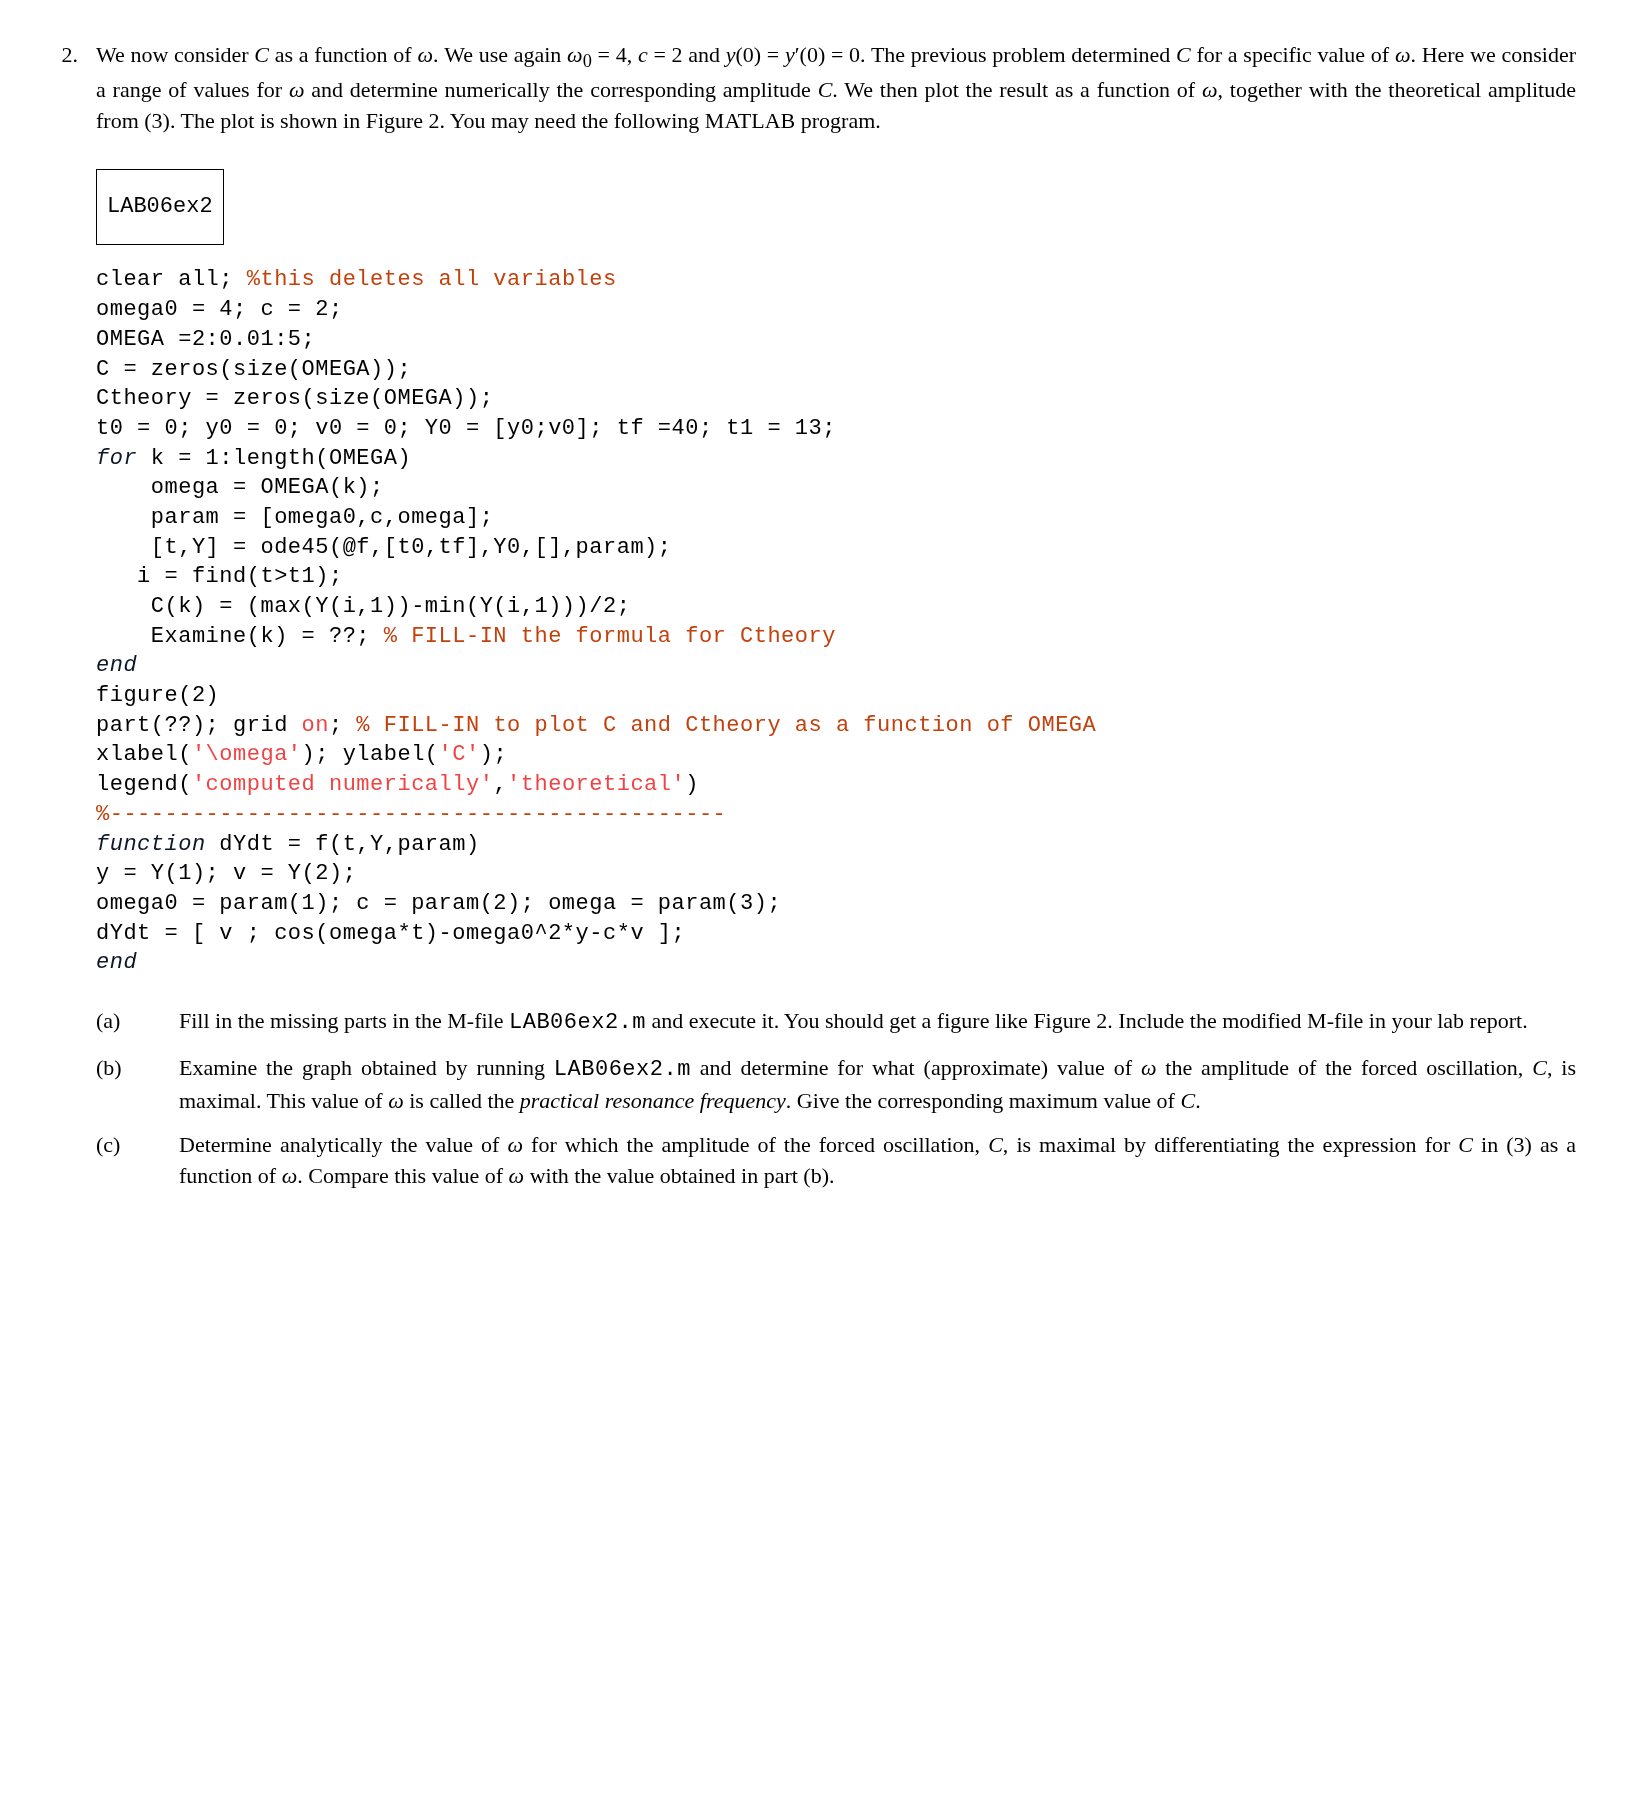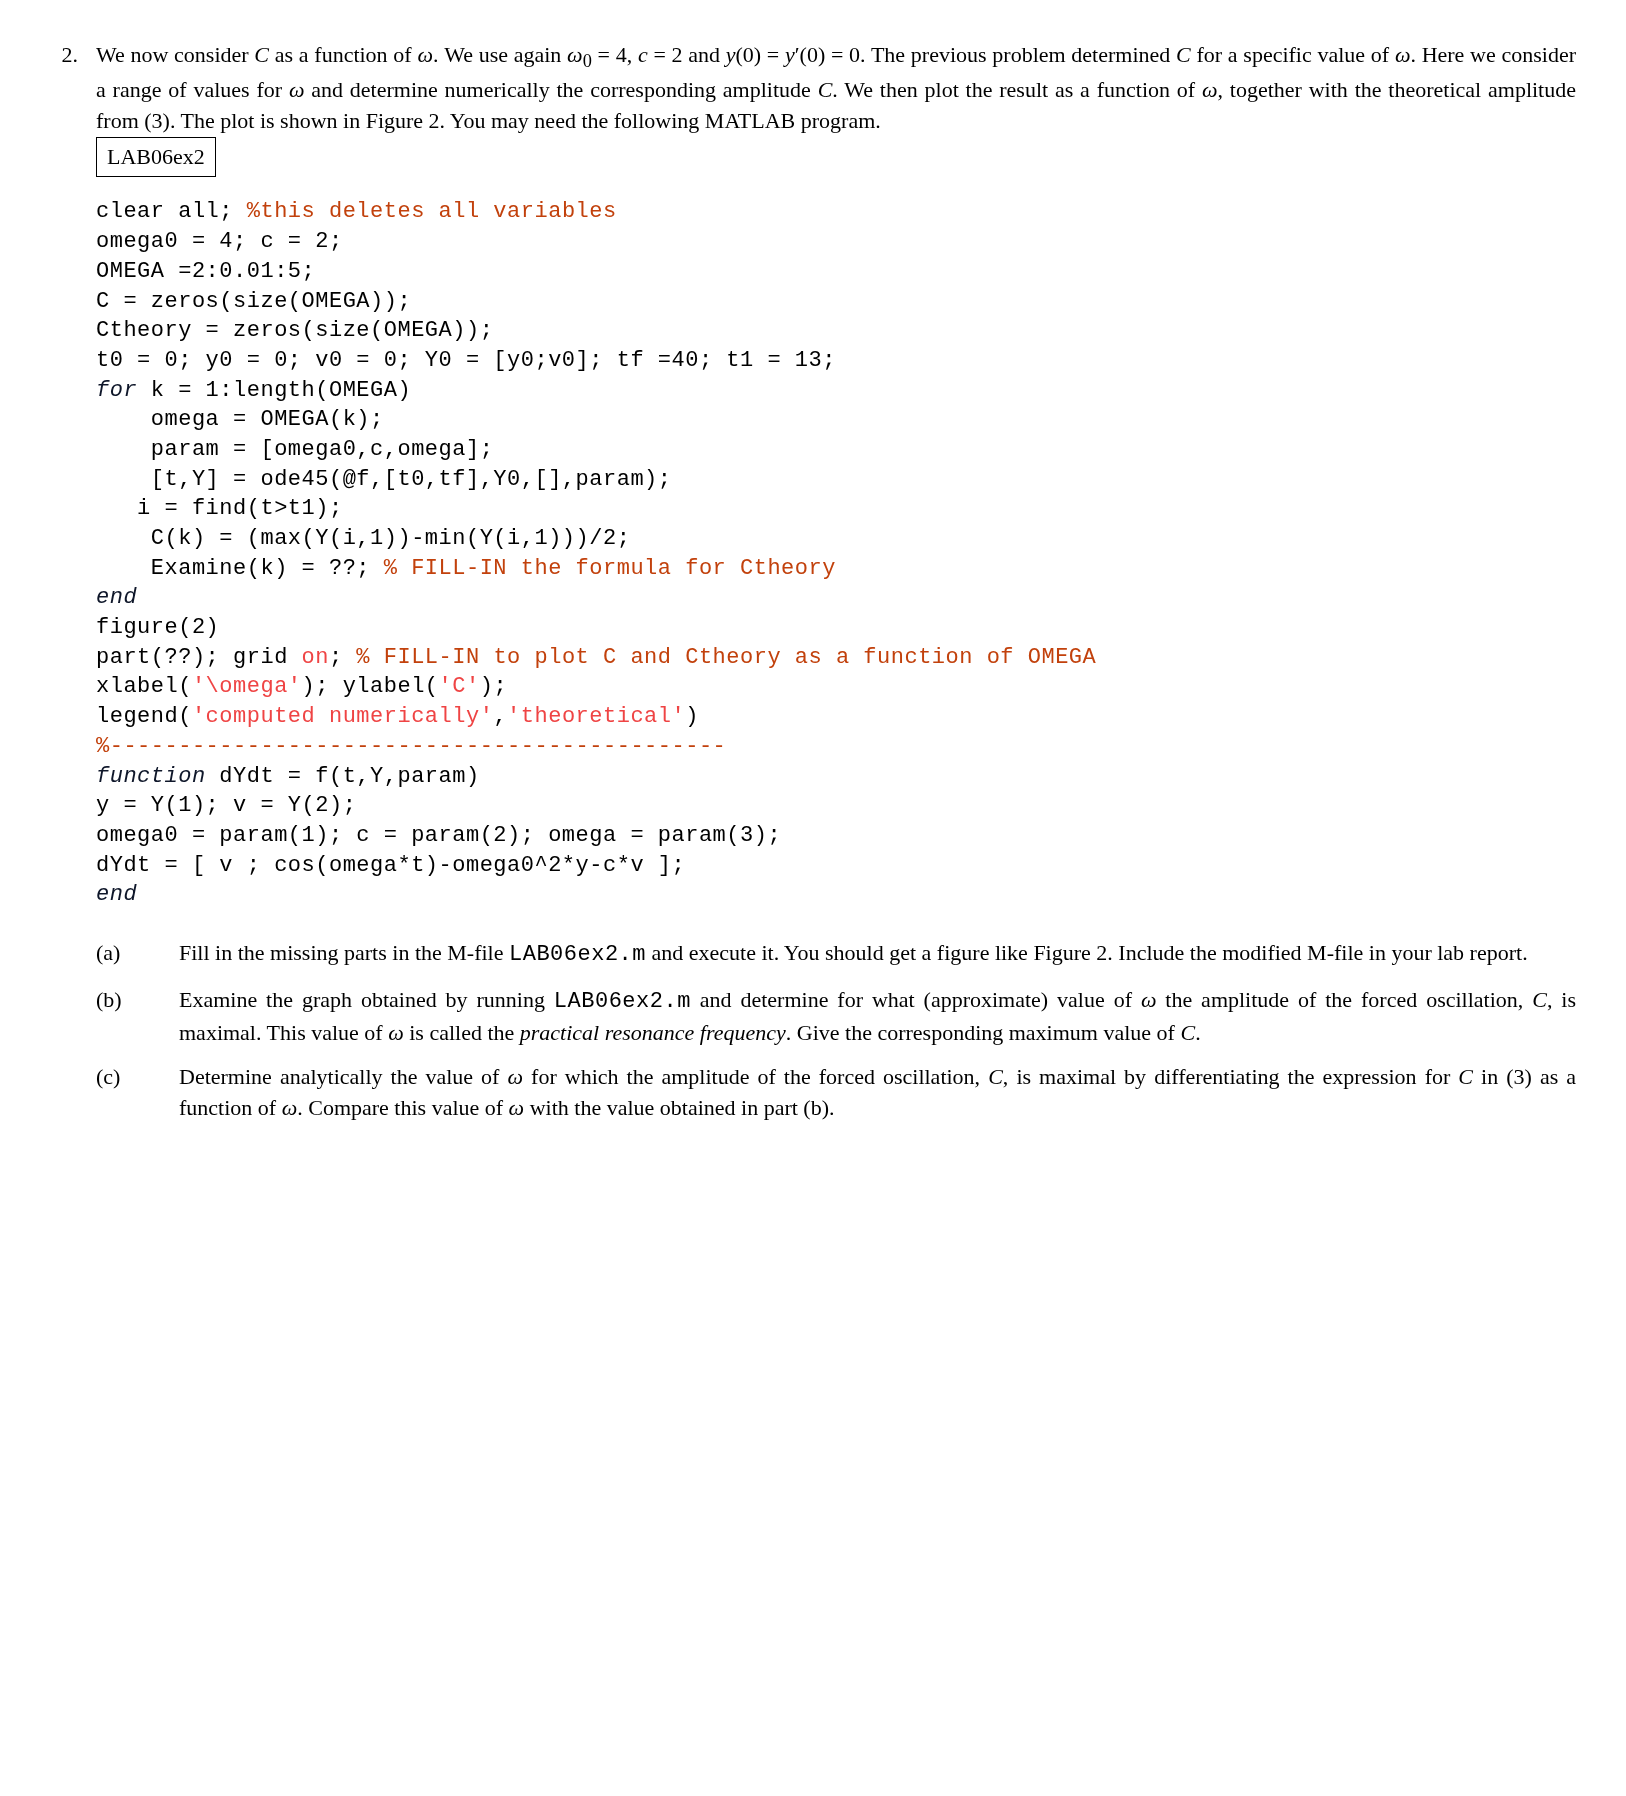--- a/index.html
+++ b/index.html
@@ -20,28 +20,30 @@
   .problem-number {
     flex-shrink: 0;
     min-width: 28px;
     text-align: right;
   }
   .problem-body {
     flex: 1;
   }
   .intro-text {
     text-align: justify;
+    margin-bottom: 32px;
     font-family: Liberation Serif, serif;
   }
   .file-label {
     display: inline-block;
     border: 1.5px solid #000;
-    padding: 4px 10px;
+    padding: 22px 10px;
     margin-bottom: 20px;
     font-size: 22px;
+    font-family: Liberation Mono, monospace;
   }
   pre.code {
     font-family: "Courier New", Courier, monospace;
     font-size: 22px;
     line-height: 1.35;
     white-space: pre;
     margin: 0 0 28px 0;
     letter-spacing: 0.5px;
   }
   .code .kw { color: #0f172a; font-style: italic; }

